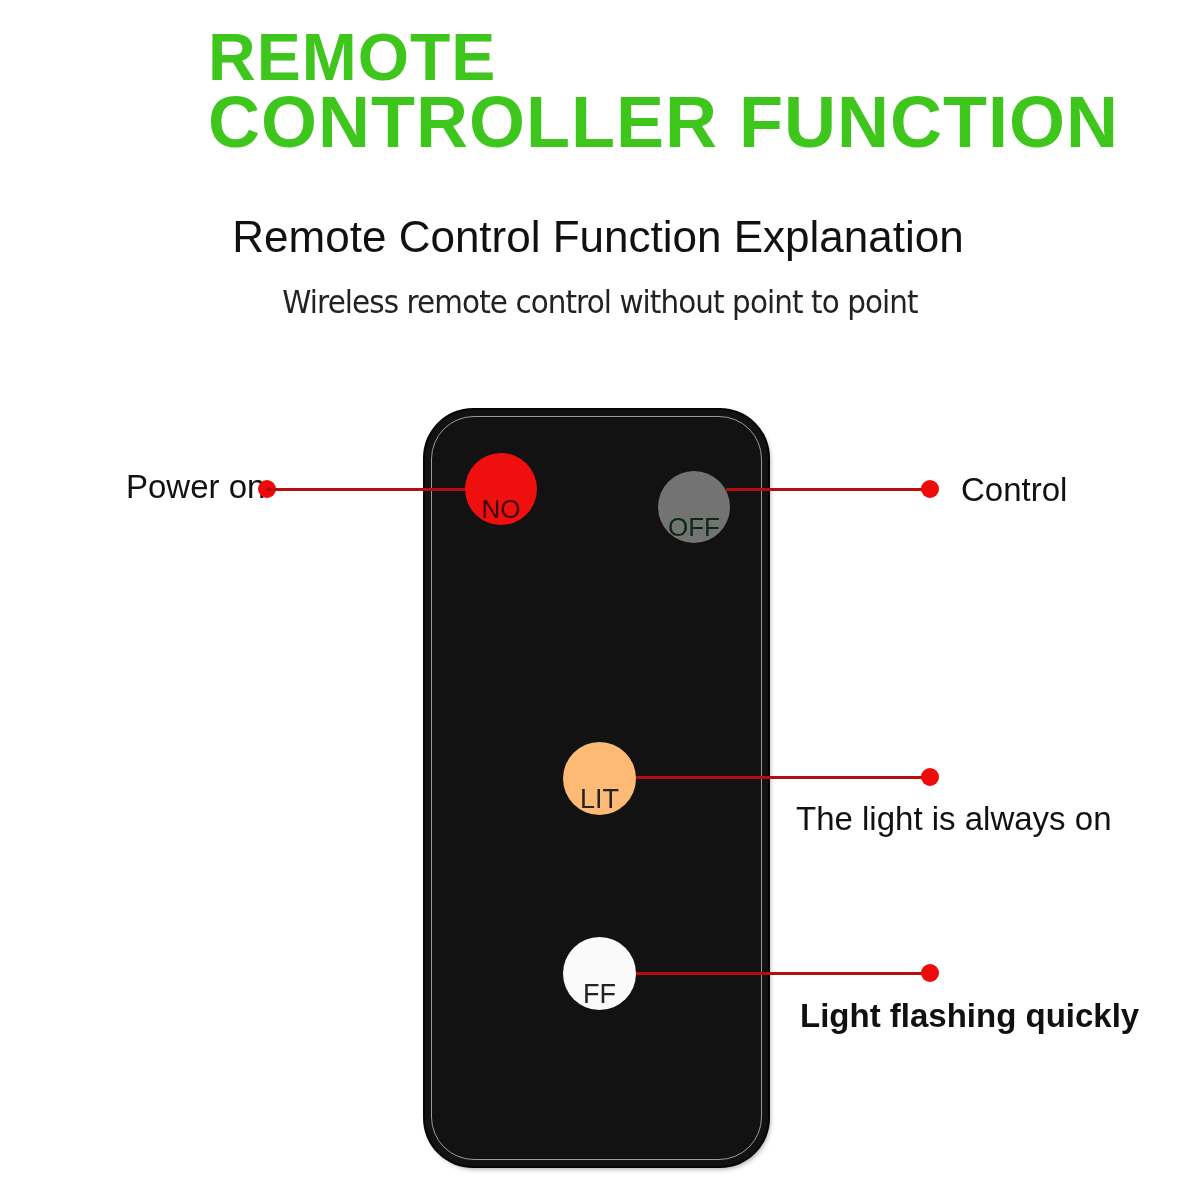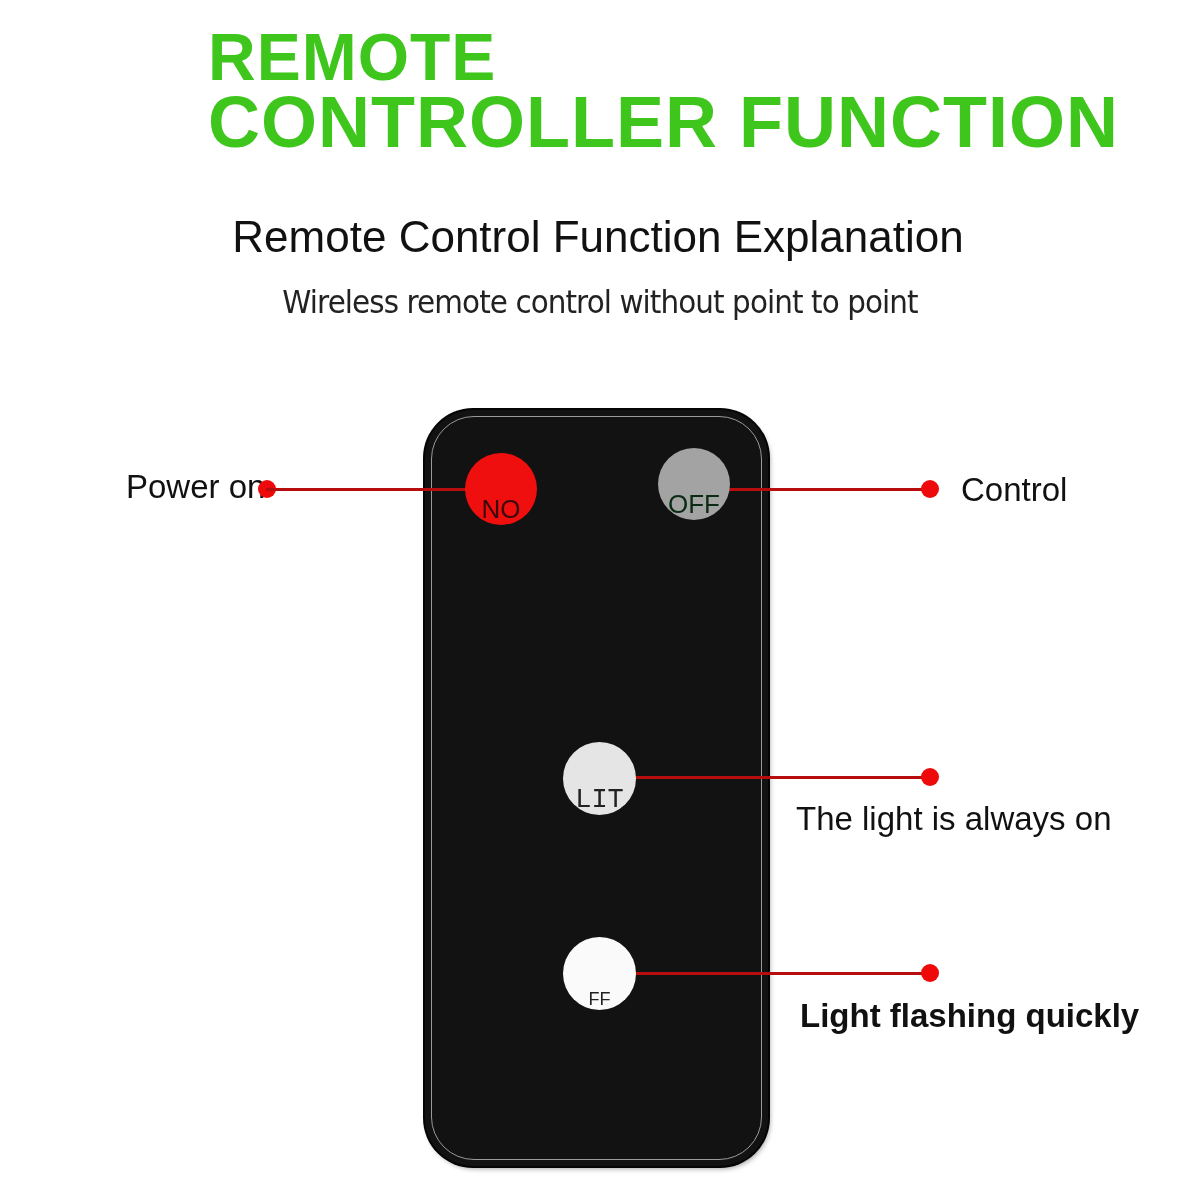--- a/index.html
+++ b/index.html
@@ -7,23 +7,23 @@
     .title { position: absolute; left: 208px; color: #3ec61c; font-weight: bold; font-family: "Liberation Sans", sans-serif; letter-spacing: 1px; line-height: 1; }
     .title.l1 { top: 24px; font-size: 66px; }
     .title.l2 { top: 86px; font-size: 72px; }
     .subtitle { position: absolute; left: 0; width: 1200px; text-align: center; color: #111; font-family: "Liberation Sans", sans-serif; }
     .subtitle.s1 { top: 212px; font-size: 44px; left: -2px; }
     .subtitle.s2 { top: 283px; font-size: 32px; color: #222; font-family: "DejaVu Sans", sans-serif; letter-spacing: -1px; transform: scaleX(0.92); }
     .remote { position: absolute; left: 425px; top: 410px; width: 343px; height: 756px; background: #121212; border-radius: 48px; box-shadow: 0 0 0 2px #050505, 2px 3px 5px rgba(0,0,0,0.35); }
     .remote-inner { position: absolute; left: 6px; top: 6px; right: 6px; bottom: 6px; border: 1.5px solid #9a9a9a; border-radius: 43px; }
     .btn { position: absolute; border-radius: 50%; display: flex; align-items: flex-end; justify-content: center; font-family: "Liberation Sans", sans-serif; font-size: 26px; color: #222; cursor: pointer; }
     .btn.on { left: 465px; top: 453px; width: 72px; height: 72px; background: #ef0f0f; color: #3a0a0a; }
-    .btn.off { left: 658px; top: 448px; width: 72px; height: 72px; background: #a3a3a3; color: #0b2a14; }
-    .btn.lit { left: 563px; top: 742px; width: 73px; height: 73px; background: #e5e5e5; color: #222; font-size: 27px; font-family: Liberation Mono, monospace; }
-    .btn.ff { left: 563px; top: 937px; width: 73px; height: 73px; background: #fafafa; color: #222; font-size: 18px; }
+    .btn.off { left: 658px; top: 471px; width: 72px; height: 72px; background: #737373; color: #0b2a14; }
+    .btn.lit { left: 563px; top: 742px; width: 73px; height: 73px; background: #fdba74; color: #222; font-size: 27px; }
+    .btn.ff { left: 563px; top: 937px; width: 73px; height: 73px; background: #fafafa; color: #222; font-size: 27px; }
     .line { position: absolute; height: 3px; background: #b80d0d; }
     .dot { position: absolute; width: 18px; height: 18px; border-radius: 50%; background: #ee0a0a; }
     .label { position: absolute; font-size: 33px; color: #111; font-family: "Liberation Sans", sans-serif; white-space: nowrap; }
   </style>
 </head>
 <body>
 
 <div>
   <div class="title l1">REMOTE</div>
   <div class="title l2">CONTROLLER FUNCTION</div>

